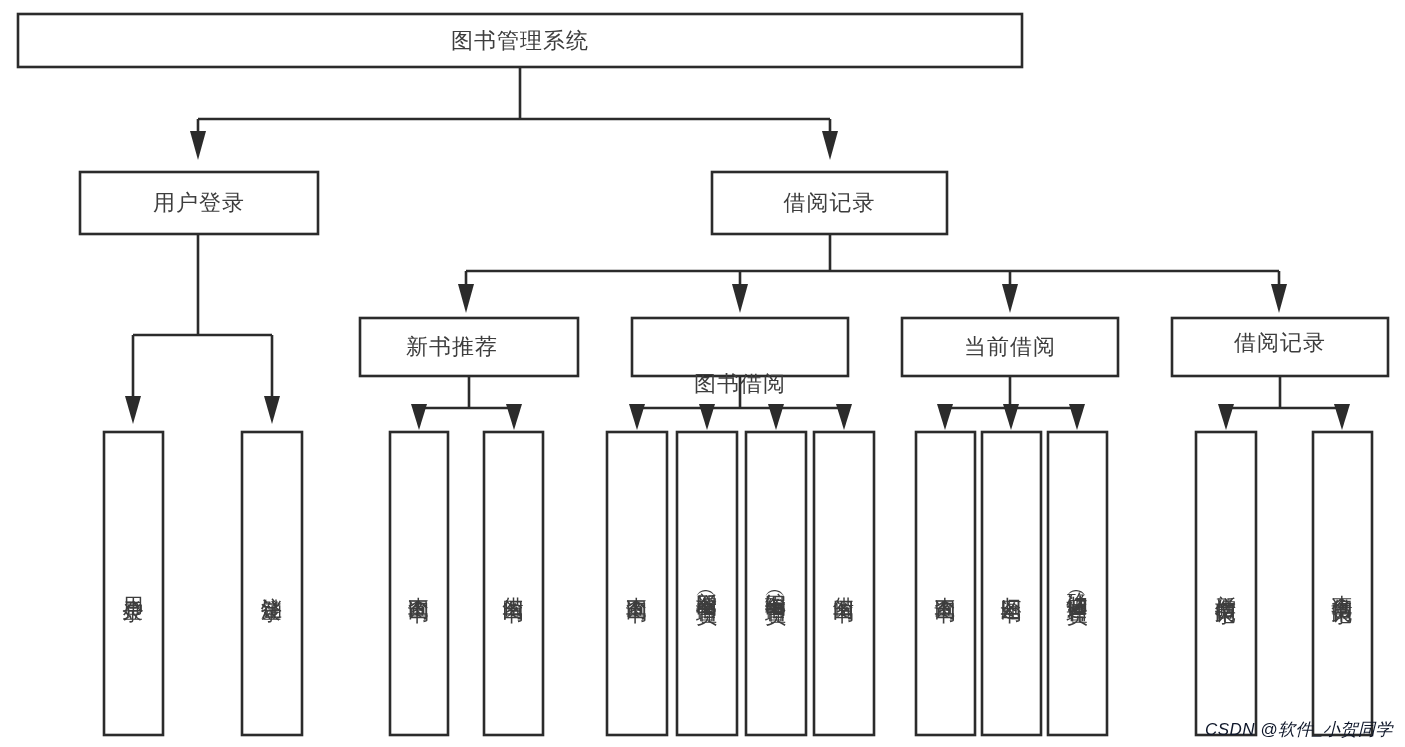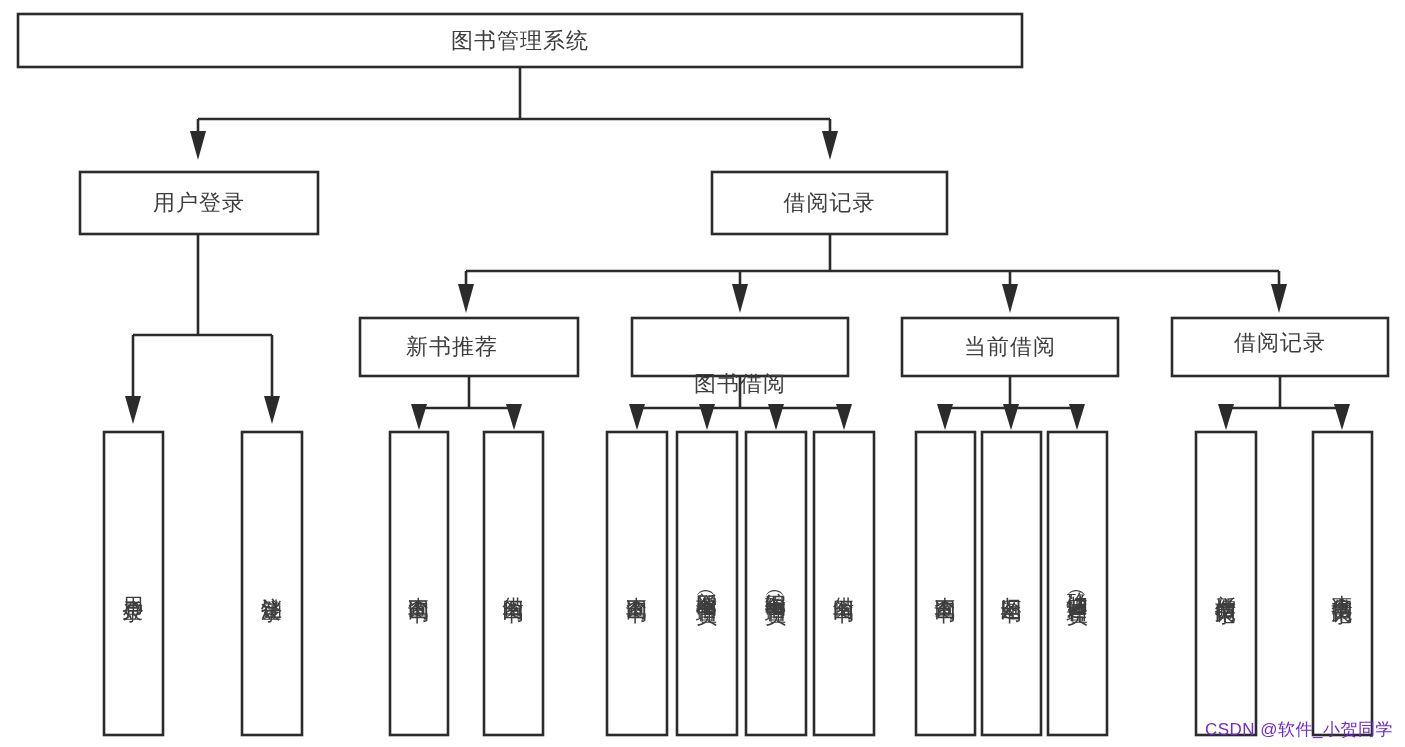--- a/index.html
+++ b/index.html
@@ -69,25 +69,26 @@
     color: #3d3d3d;
     font-size: 22px;
     letter-spacing: 1px;
     font-family: "Liberation Sans", "DejaVu Sans", sans-serif;
     white-space: nowrap;
   }
   .watermark {
     position: absolute;
     right: 12px;
     bottom: 6px;
-    color: #6d28d9;
+    color: #0f172a;
     font-size: 17px;
     font-family: "Liberation Sans", "DejaVu Sans", sans-serif;
     letter-spacing: 0.5px;
     pointer-events: none;
+    font-style: italic;
   }
 </style>
 </head>
 <body>
 
 <div id="diagram-root">
 
   <svg class="diagram-canvas" viewBox="0 0 1405 747">
 
     <g>

